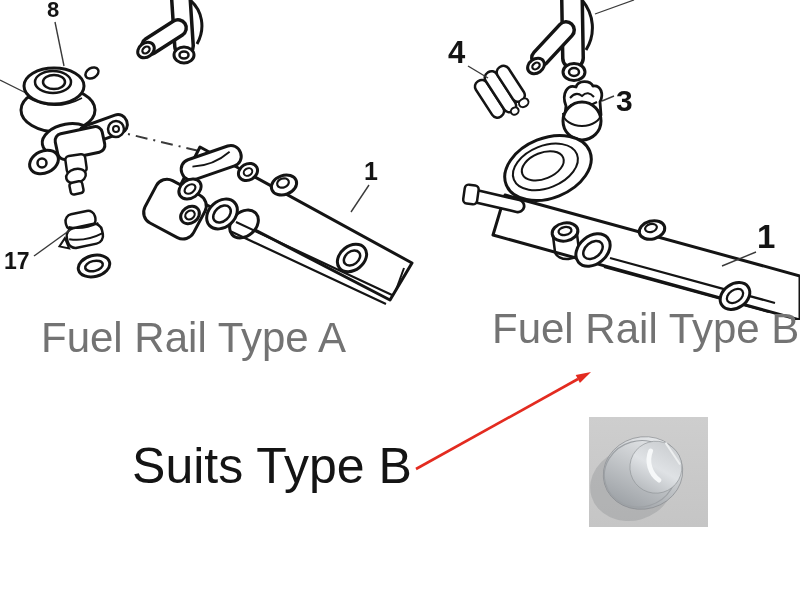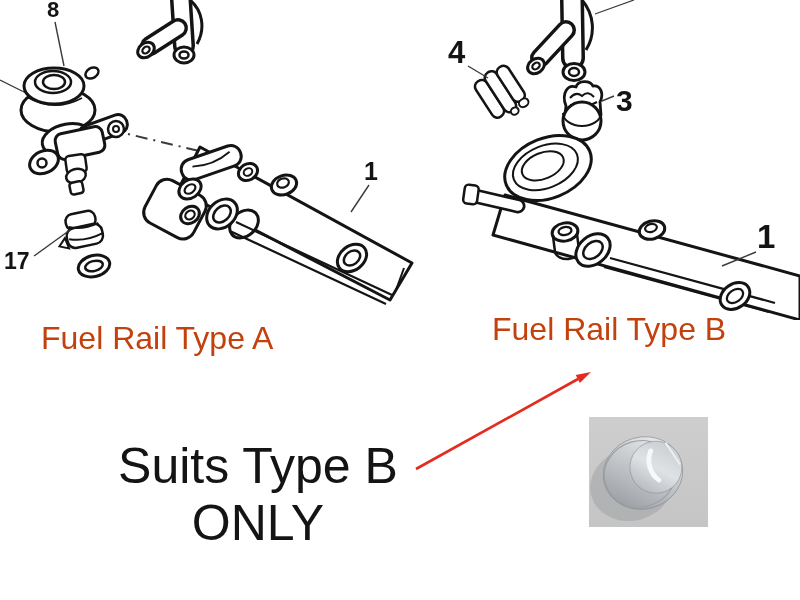--- a/index.html
+++ b/index.html
@@ -1,19 +1,19 @@
 <!DOCTYPE html>
 <html><head>
 <meta charset="utf-8">
 <style>
   html,body{margin:0;padding:0;background:#ffffff;}
   body{width:800px;height:600px;position:relative;overflow:hidden;
        font-family:"Liberation Sans",sans-serif;color:#111;}
   .abs{position:absolute;}
-  .caption{font-size:32px;line-height:46px;color:#c2410c;white-space:nowrap;}
+  .caption{font-size:42px;line-height:46px;color:#737373;white-space:nowrap;}
   .note{width:350px;text-align:center;font-size:50px;line-height:57px;color:#141414;}
   .photo{width:119px;height:110px;background:linear-gradient(180deg,#cecece,#c5c5c5);}
   svg text{font-family:"Liberation Sans",sans-serif;font-weight:700;fill:#141414;}
   svg .ln{stroke:#141414;fill:none;}
   svg .pt{stroke:#141414;fill:#ffffff;}
   svg .thin{stroke:#3a3a3a;fill:none;}
 </style>
 </head>
 <body>
 
@@ -169,23 +169,22 @@
 
   <g>
     <text x="327" y="248" font-size="33">1</text>
     <line x1="326" y1="252" x2="292" y2="266" class="thin" stroke-width="1.4"></line>
   </g>
 </svg>
 
 <div class="abs caption" style="left:41px;top:315px">Fuel Rail Type A</div>
 <div class="abs caption" style="left:492px;top:306px">Fuel Rail Type B</div>
 
-<div class="abs note" style="left:83px;top:438px">
+<div class="abs note" style="left:97px;top:438px">
   <div>Suits Type B</div>
-  <div>ONLY</div>
 </div>
 
 <svg class="abs" style="left:405px;top:360px" width="195" height="115" viewBox="0 0 195 115">
   <line x1="11" y1="109" x2="173" y2="19" stroke="#e32b20" stroke-width="2.6"></line>
   <polygon points="186,12 174.9,23.1 170.7,15.1" fill="#e32b20"></polygon>
 </svg>
 
 <div class="abs photo" style="left:589px;top:417px">
   <svg width="119" height="110" viewBox="0 0 119 110">
     <defs>

